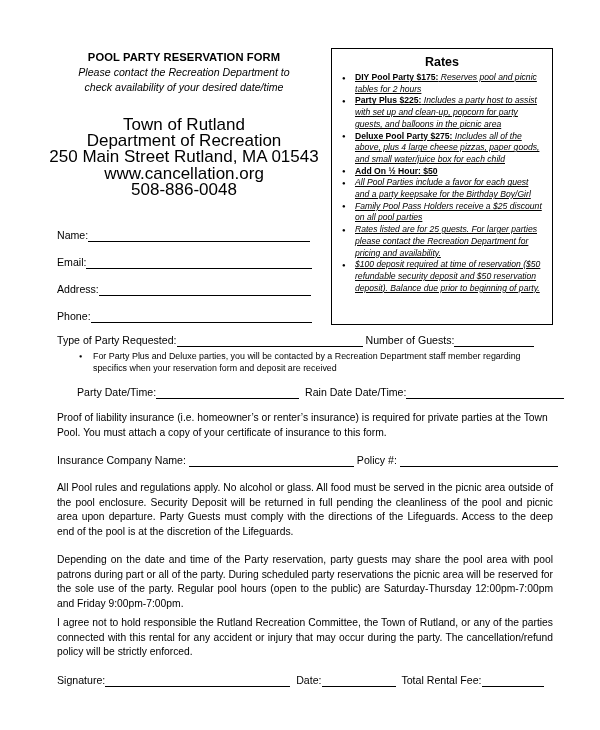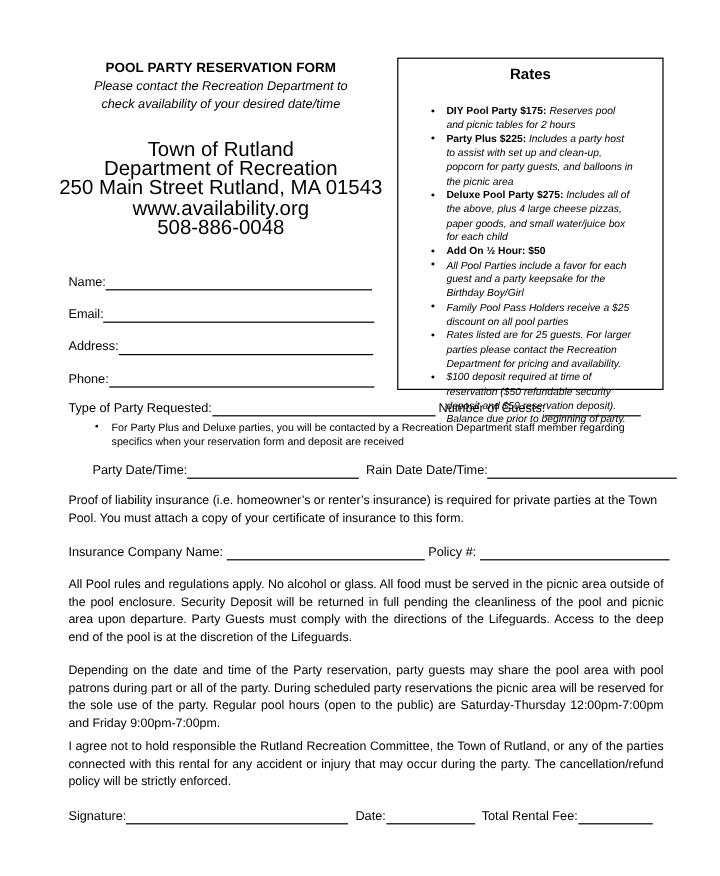--- a/index.html
+++ b/index.html
@@ -70,23 +70,24 @@
     padding: 6px 7px 4px 7px;
   }
   .rates-title {
     text-align: center;
     font-size: 12.5px;
     font-weight: bold;
     margin: 0 0 2px 0;
     line-height: 15px;
   }
   .rates-list {
-    margin: 17px;
+    margin: 0;
     padding: 0;
     list-style: none;
+    text-decoration: underline;
   }
   .rates-list li {
     position: relative;
     padding-left: 16px;
     font-size: 8.6px;
     font-style: italic;
     line-height: 11.7px;
     margin-bottom: 0px;
     text-align: left;
   }
@@ -171,21 +172,21 @@
   <div class="header-block">
     <div class="form-title">POOL PARTY RESERVATION FORM</div>
     <div class="subtitle-line">Please contact the Recreation Department to</div>
     <div class="subtitle-line">check availability of your desired date/time</div>
   </div>
 
   <div class="contact-block">
     <div class="contact-line">Town of Rutland</div>
     <div class="contact-line">Department of Recreation</div>
     <div class="contact-line">250 Main Street  Rutland, MA  01543</div>
-    <div class="contact-line">www.availability.org</div>
+    <div class="contact-line">www.cancellation.org</div>
     <div class="contact-line">508-886-0048</div>
   </div>
 
   <div class="rates-box">
     <div class="rates-title">Rates</div>
     <ul class="rates-list">
       <li><b>DIY Pool Party $175:</b><span> Reserves pool and picnic tables for 2 hours</span></li>
       <li><b>Party Plus $225:</b><span> Includes a party host to assist with set up and clean-up, popcorn for party guests, and balloons in the picnic area</span></li>
       <li><b>Deluxe Pool Party $275:</b><span> Includes all of the above, plus 4 large cheese pizzas, paper goods, and small water/juice box for each child</span></li>
       <li><b>Add On ½ Hour:  $50</b><span></span></li>

